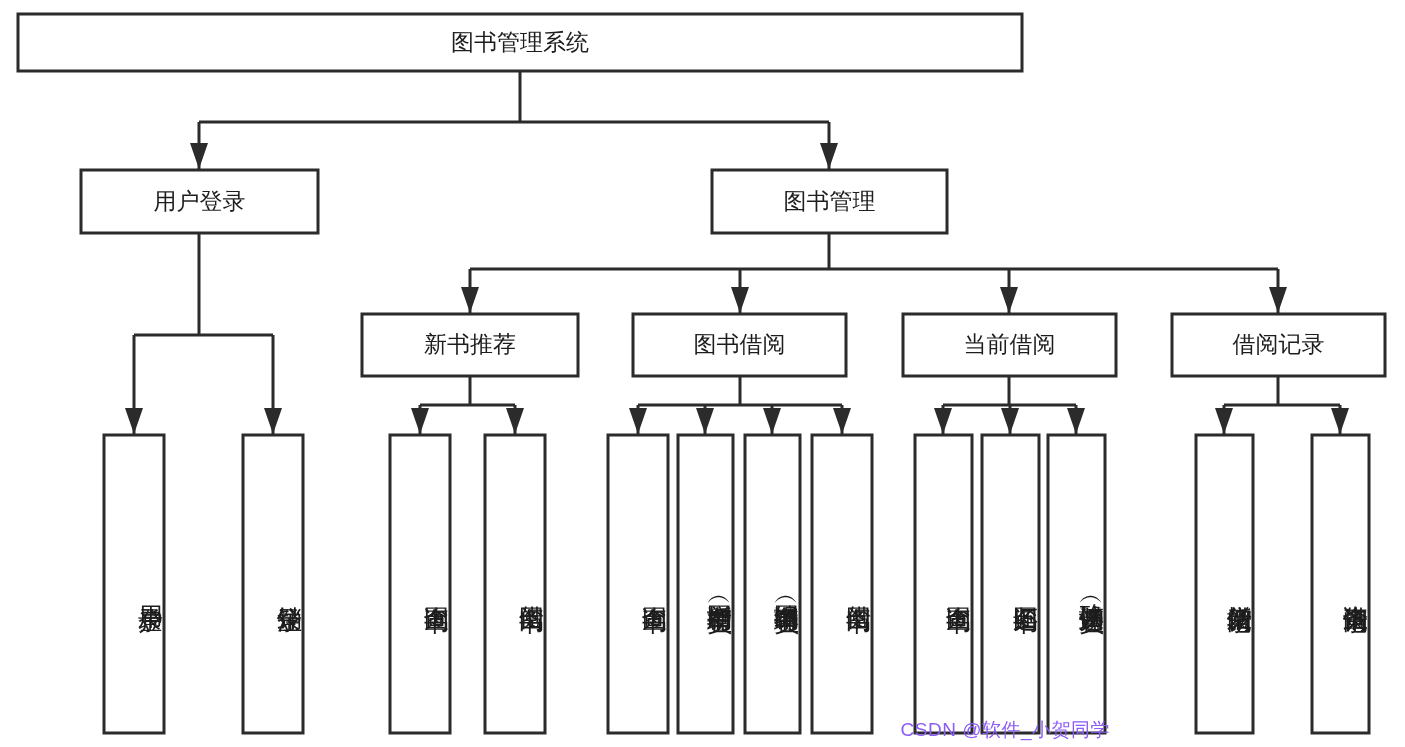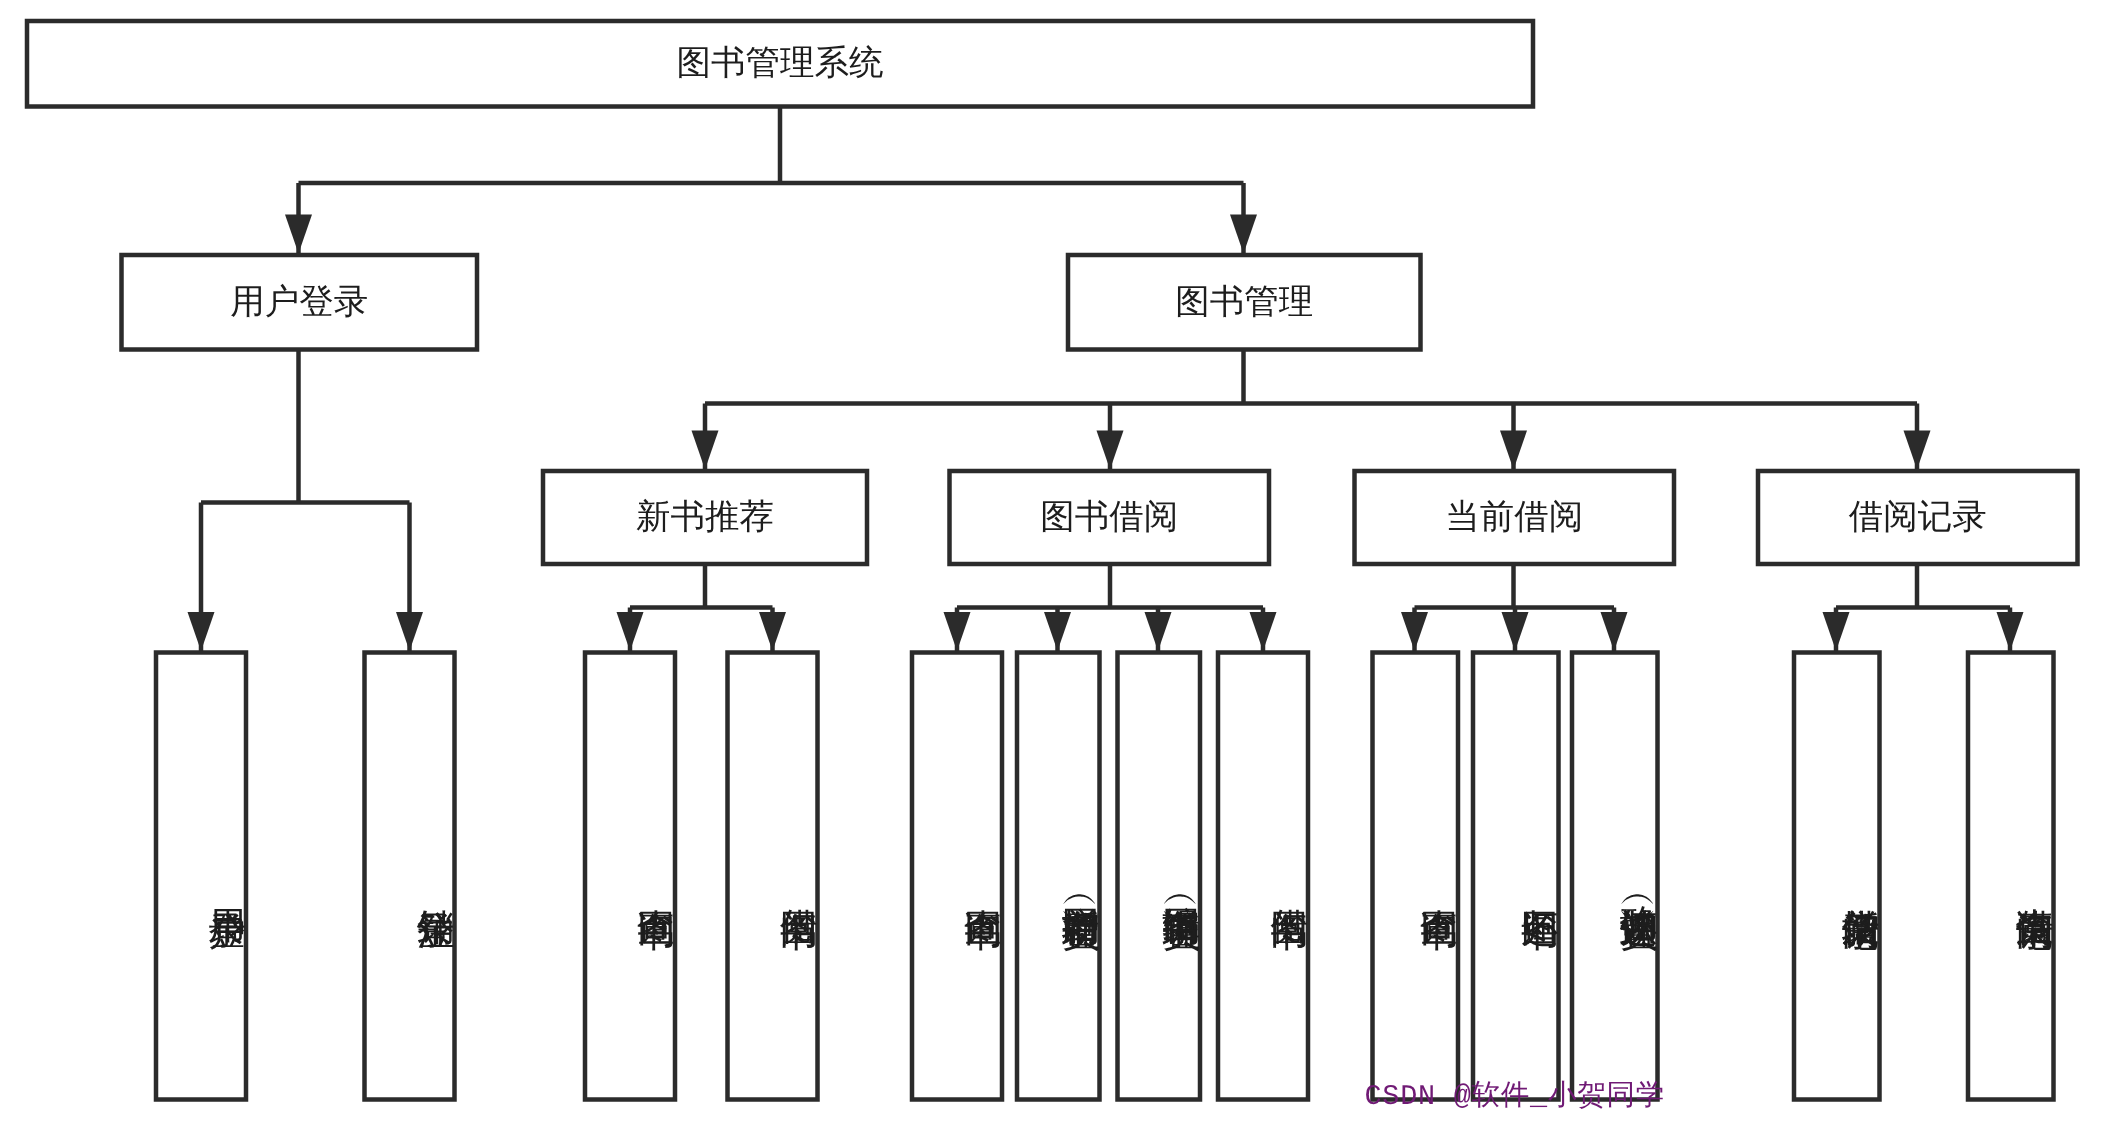--- a/index.html
+++ b/index.html
@@ -62,23 +62,23 @@
     letter-spacing: 1px;
     display: flex;
     align-items: flex-start;
     justify-content: center;
     pointer-events: none;
   }
   .watermark {
     position: absolute;
     right: 8px;
     bottom: 4px;
-    font-family: Liberation Mono, monospace;
+    font-family: Liberation Sans, sans-serif;
     font-size: 19px;
-    color: #701a75;
+    color: #8b5cf6;
     white-space: nowrap;
     letter-spacing: 0.5px;
   }
 </style>
 </head>
 <body>
 
 <div id="diagram-root">
 
   <svg id="tree-svg" viewBox="0 0 1405 747" xmlns="http://www.w3.org/2000/svg">

